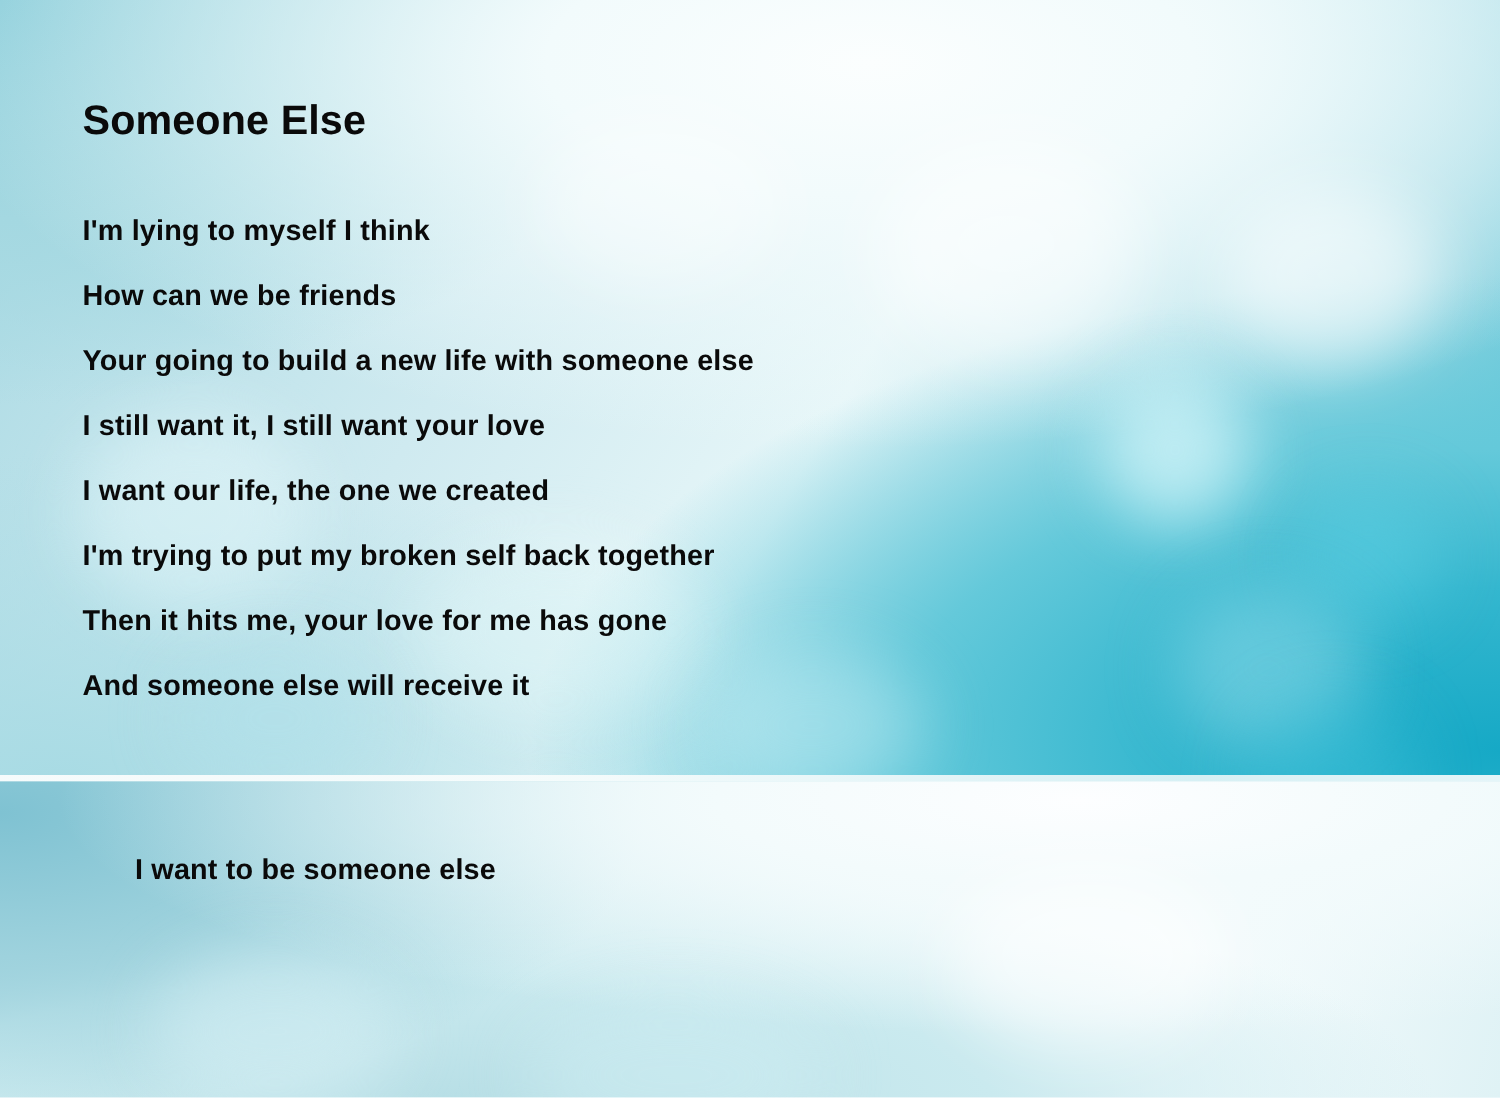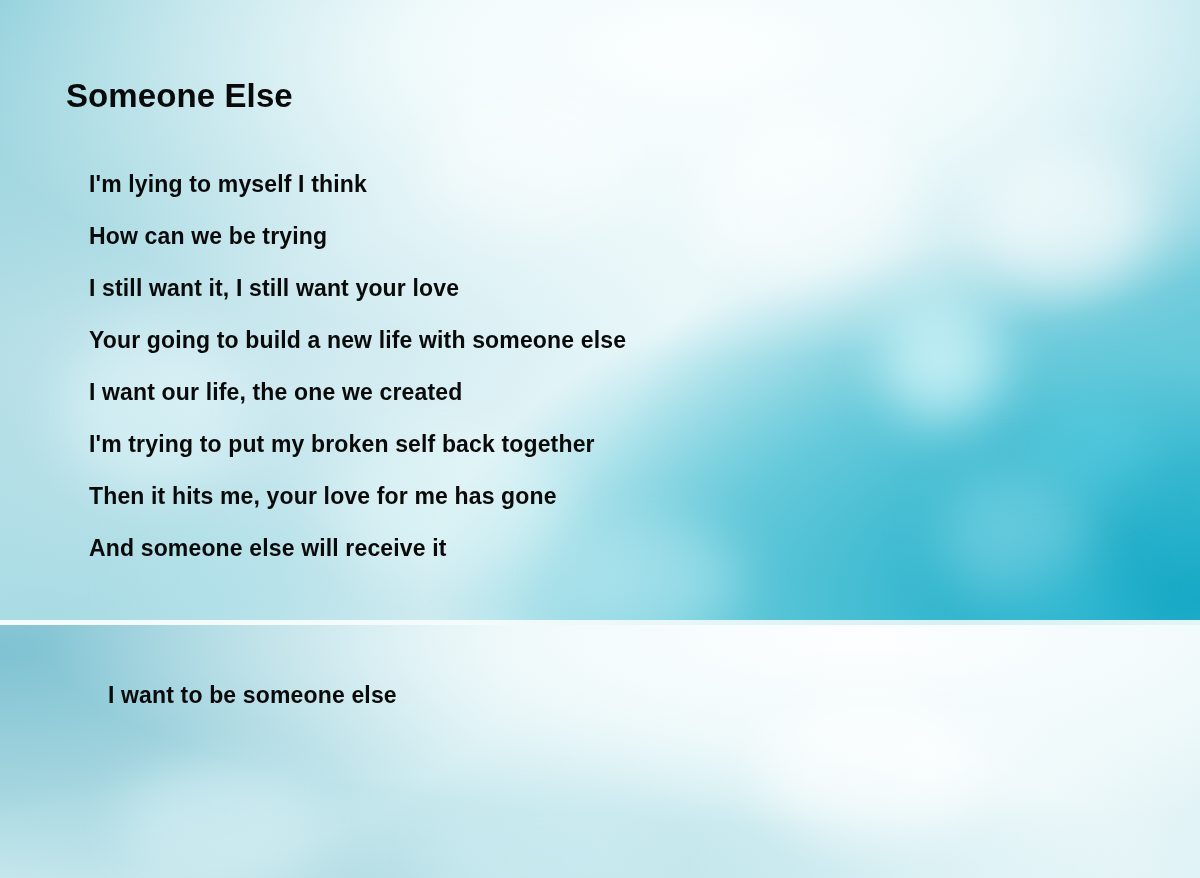--- a/index.html
+++ b/index.html
@@ -101,21 +101,20 @@
     left: 66px;
     top: 158px;
     width: 1060px;
   }
   .poem-line {
     font-size: 23px;
     font-weight: bold;
     line-height: 52px;
     letter-spacing: .15px;
     white-space: nowrap;
-    margin-left: 23px;
   }
 
   .closing-line {
     position: absolute;
     left: 66px;
     top: 678px;
     font-size: 23px;
     font-weight: bold;
     line-height: 35px;
     letter-spacing: .15px;
@@ -163,23 +162,23 @@
   <div class="blob b13"></div>
 
   <div class="seam"></div>
 
   <div class="content">
 
     <h1 class="poem-title">Someone Else</h1>
 
     <div class="stanza">
       <div class="poem-line">I'm lying to myself I think</div>
-      <div class="poem-line">How can we be trying</div>
+      <div class="poem-line">How can we be friends</div>
+      <div class="poem-line">Your going to build a new life with someone else</div>
       <div class="poem-line">I still want it, I still want your love</div>
-      <div class="poem-line">Your going to build a new life with someone else</div>
       <div class="poem-line">I want our life, the one we created</div>
       <div class="poem-line">I'm trying to put my broken self back together</div>
       <div class="poem-line">Then it hits me, your love for me has gone</div>
       <div class="poem-line">And someone else will receive it</div>
     </div>
 
     <div class="closing-line">I want to be someone else</div>
 
 
   </div>

